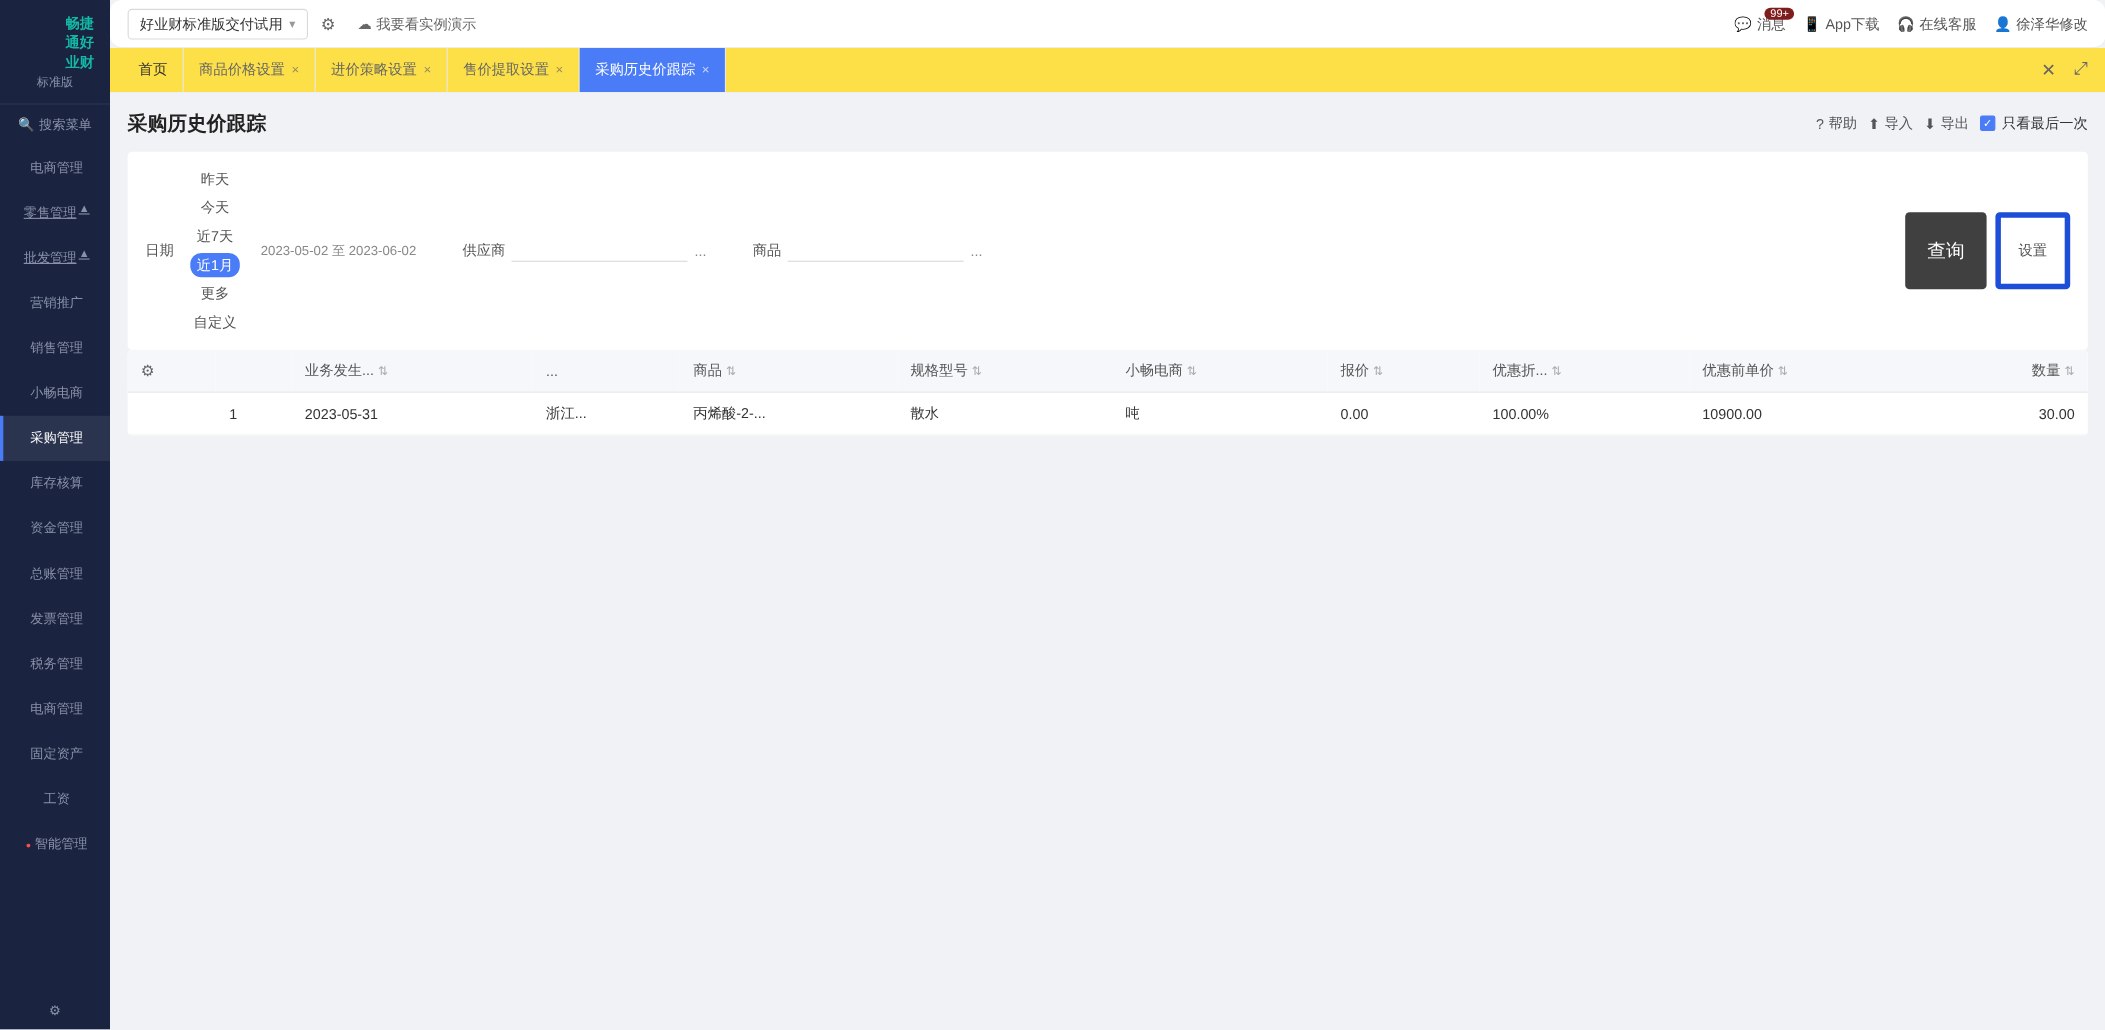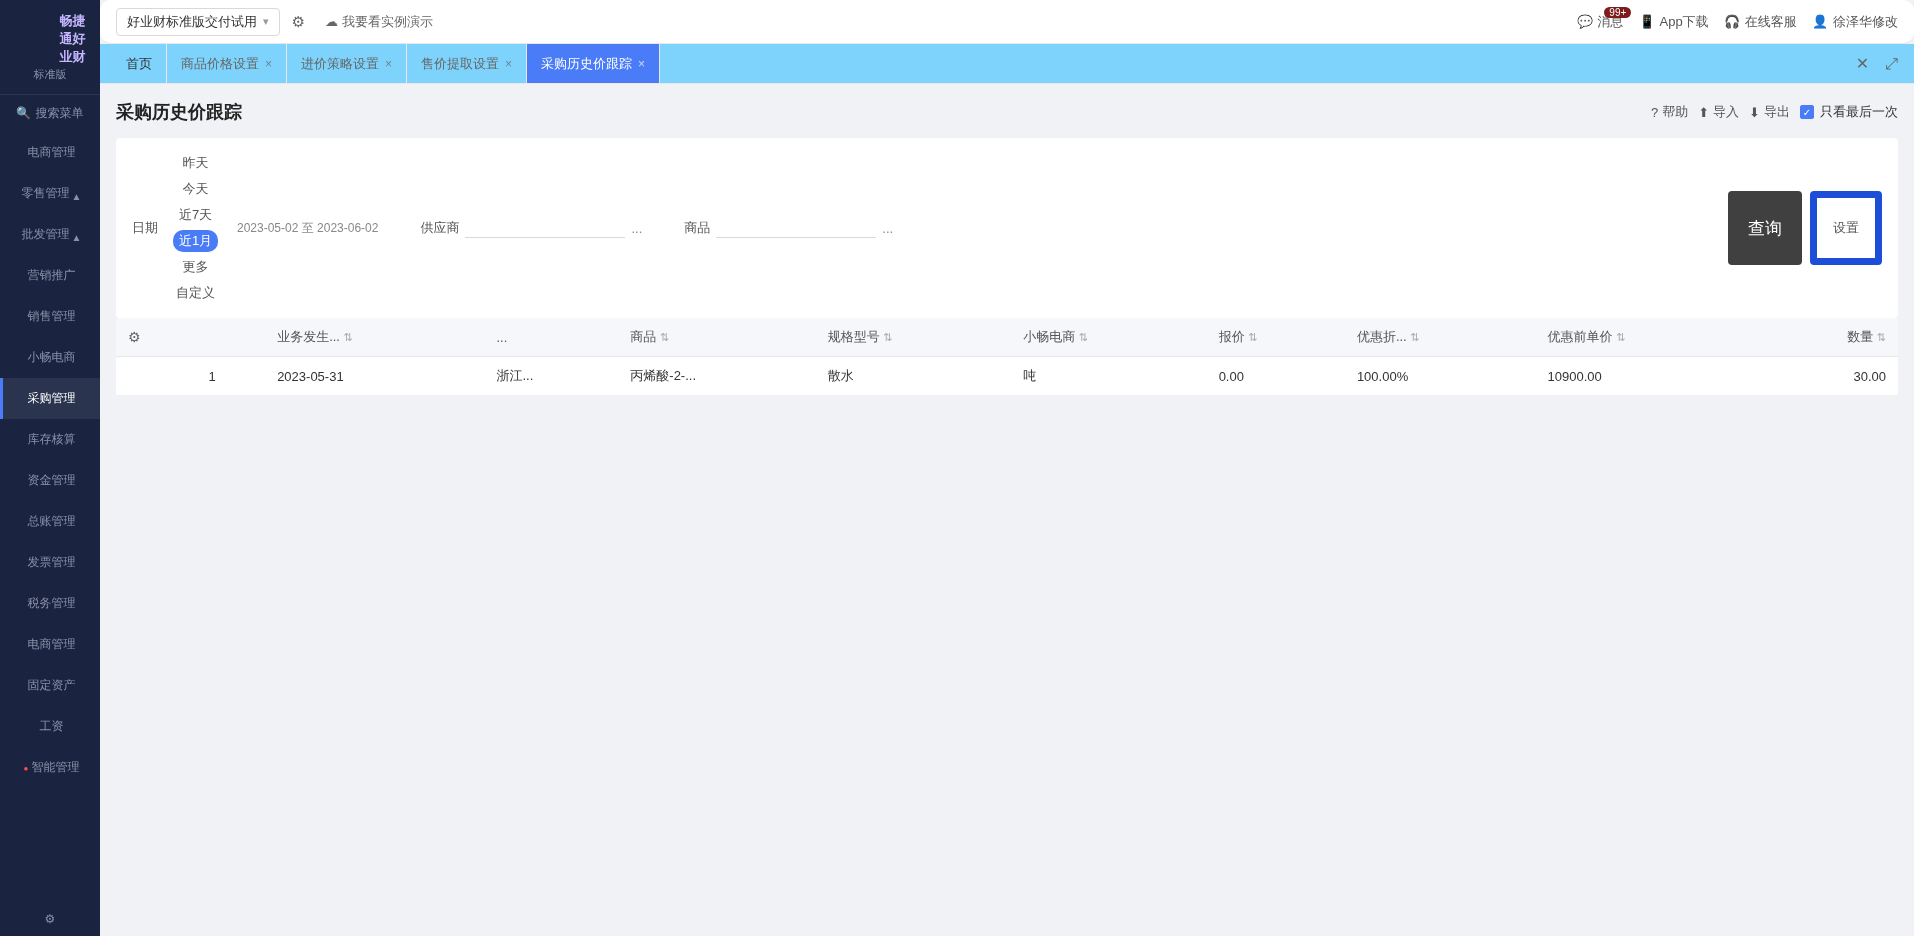--- a/index.html
+++ b/index.html
@@ -1,45 +1,45 @@
 <!DOCTYPE html>
 <html><head>
   <meta charset="utf-8">
   <style>
     * { box-sizing: border-box; margin: 0; padding: 0; }
     body { font-family: "Microsoft YaHei", "PingFang SC", sans-serif; font-size: 13px; color: #333; background: #f0f2f5; display: flex; height: 936px; overflow: hidden; }
 
     
     .sidebar { width: 100px; background: #1a2340; color: #c8ccd8; display: flex; flex-direction: column; flex-shrink: 0; height: 100%; }
     .sidebar-logo { padding: 12px 10px; border-bottom: 1px solid #2d3655; text-align: center; }
-    .sidebar-logo .logo-title { font-size: 13px; color: #c4b5fd; font-weight: bold; line-height: 1.4; margin-left: 45px; }
+    .sidebar-logo .logo-title { font-size: 13px; color: #14b8a6; font-weight: bold; line-height: 1.4; margin-left: 45px; }
     .sidebar-logo .logo-sub { font-size: 11px; color: #8a91a8; }
     .sidebar-search { padding: 10px 8px; font-size: 12px; color: #8a91a8; cursor: pointer; display: flex; align-items: center; justify-content: center; gap: 4px; }
     .sidebar-nav-item { padding: 12px 8px; text-align: center; font-size: 12px; cursor: pointer; color: #8a91a8; border-left: 3px solid transparent; }
     .sidebar-nav-item.active { color: #fff; background: rgba(255,255,255,0.08); border-left-color: #4a7cf7; }
-    .sidebar-nav-item.has-sub { display: flex; align-items: flex-end; justify-content: center; gap: 2px; }
+    .sidebar-nav-item.has-sub { display: flex; align-items: flex-start; justify-content: center; gap: 2px; text-decoration: underline; }
     .sidebar-nav-item .arrow { font-size: 10px; }
     .sidebar-bottom { margin-top: auto; padding: 10px 8px; text-align: center; font-size: 12px; color: #8a91a8; cursor: pointer; }
     .dot-red { color: #ff4d4f; font-size: 8px; display: inline-block; }
 
     
     .main { flex: 1; display: flex; flex-direction: column; overflow: hidden; background: #f0f2f5; }
 
     
     .header { background: #fff; height: 44px; display: flex; align-items: center; padding: 0 16px; border-bottom: 1px solid #e8e8e8; gap: 12px; flex-shrink: 0; border-radius: 11px; }
     .header-product { display: flex; align-items: center; gap: 6px; font-size: 13px; color: #333; cursor: pointer; border: 1px solid #d9d9d9; border-radius: 4px; padding: 4px 10px; }
     .header-product .arrow { color: #999; font-size: 11px; }
     .header-settings-icon { color: #666; cursor: pointer; font-size: 15px; }
     .header-demo { display: flex; align-items: center; gap: 4px; font-size: 13px; color: #666; cursor: pointer; margin-left: 8px; }
     .header-right { margin-left: auto; display: flex; align-items: center; gap: 16px; }
     .header-right-item { display: flex; align-items: center; gap: 4px; font-size: 13px; color: #555; cursor: pointer; position: relative; }
     .badge { background: #7f1d1d; color: #fff; border-radius: 8px; font-size: 10px; padding: 0 5px; position: absolute; top: -6px; right: -8px; font-weight: normal; }
 
     
-    .tabbar { background: #7dd3fc; height: 40px; display: flex; align-items: center; padding: 0 12px; border-bottom: 1px solid #e8e8e8; gap: 0; flex-shrink: 0; overflow-x: auto; }
+    .tabbar { background: #fde047; height: 40px; display: flex; align-items: center; padding: 0 12px; border-bottom: 1px solid #e8e8e8; gap: 0; flex-shrink: 0; overflow-x: auto; }
     .tabbar::-webkit-scrollbar { height: 0; }
     .tab { display: flex; align-items: center; padding: 0 14px; height: 40px; font-size: 13px; color: #666; cursor: pointer; border-right: 1px solid #e8e8e8; gap: 6px; white-space: nowrap; }
     .tab.active { background: #4a7cf7; color: #fff; }
     .tab.home { color: #333; font-weight: 500; border-right: 1px solid #e8e8e8; }
     .tab-close { font-size: 12px; cursor: pointer; opacity: 0.7; }
     .tabbar-actions { margin-left: auto; display: flex; align-items: center; gap: 8px; }
     .tabbar-btn { border: none; background: none; cursor: pointer; font-size: 16px; color: #666; padding: 4px; }
 
     
     .page-content { flex: 1; overflow-y: auto; padding: 16px; }
@@ -61,21 +61,21 @@
     .date-opt { font-size: 13px; color: #555; cursor: pointer; padding: 2px 6px; border-radius: 10px; }
     .date-opt.active { background: #4a7cf7; color: #fff; border-radius: 10px; }
     .date-range { font-size: 12px; color: #888; margin-left: 4px; }
     .filter-supplier { display: flex; align-items: center; gap: 6px; margin-left: 30px; }
     .filter-supplier-input { border: none; border-bottom: 1px solid #d9d9d9; outline: none; font-size: 13px; color: #333; width: 160px; padding: 2px 4px; background: transparent; }
     .filter-more { color: #888; font-size: 13px; cursor: pointer; }
     .filter-goods { display: flex; align-items: center; gap: 6px; margin-left: 30px; }
     .filter-goods-input { border: none; border-bottom: 1px solid #d9d9d9; outline: none; font-size: 13px; color: #333; width: 160px; padding: 2px 4px; background: transparent; }
     .filter-actions { margin-left: auto; display: flex; gap: 8px; }
     .btn-primary { background: #404040; color: #fff; border: none; border-radius: 4px; padding: 6px 20px; font-size: 17px; cursor: pointer; }
-    .btn-default { background: #fff; color: #555; border: 7px solid #1d4ed8; border-radius: 4px; padding: 21px 16px; font-size: 13px; cursor: pointer; }
+    .btn-default { background: #fff; color: #555; border: 5px solid #1d4ed8; border-radius: 4px; padding: 21px 16px; font-size: 13px; cursor: pointer; }
 
     
     .table-wrap { background: #fff; border-radius: 4px; overflow: hidden; }
     table { width: 100%; border-collapse: collapse; font-size: 13px; }
     thead tr { background: #f5f7fa; }
     thead th { padding: 10px 12px; text-align: left; color: #555; font-weight: 500; border-bottom: 1px solid #e8e8e8; white-space: nowrap; }
     thead th .sort-icon { color: #aaa; font-size: 11px; }
     tbody tr { border-bottom: 1px solid #f0f0f0; }
     tbody td { padding: 10px 12px; color: #333; }
     .gear-cell { text-align: center; }

